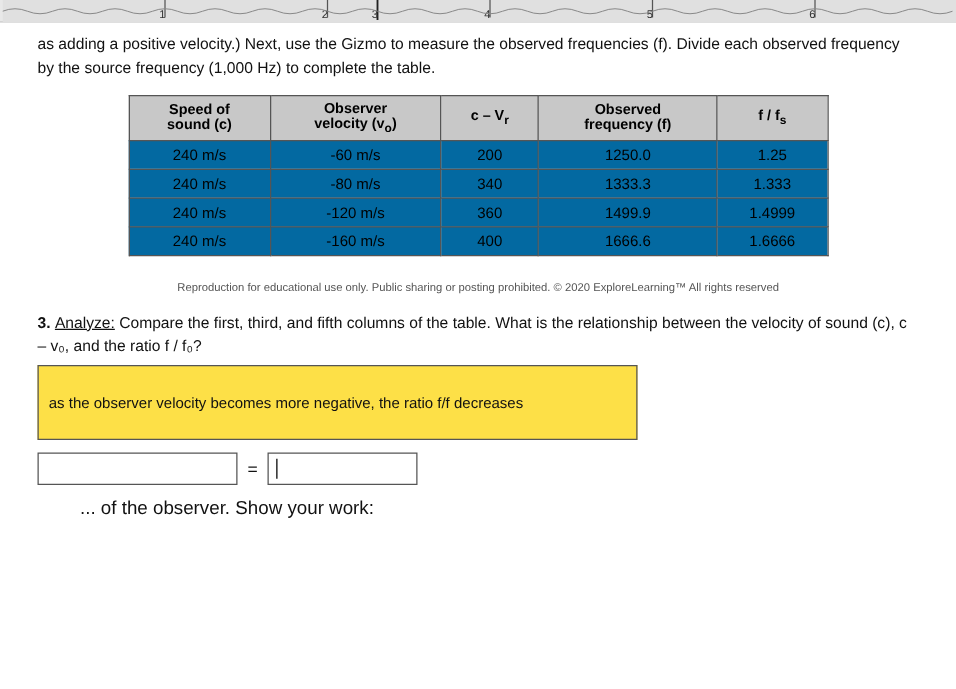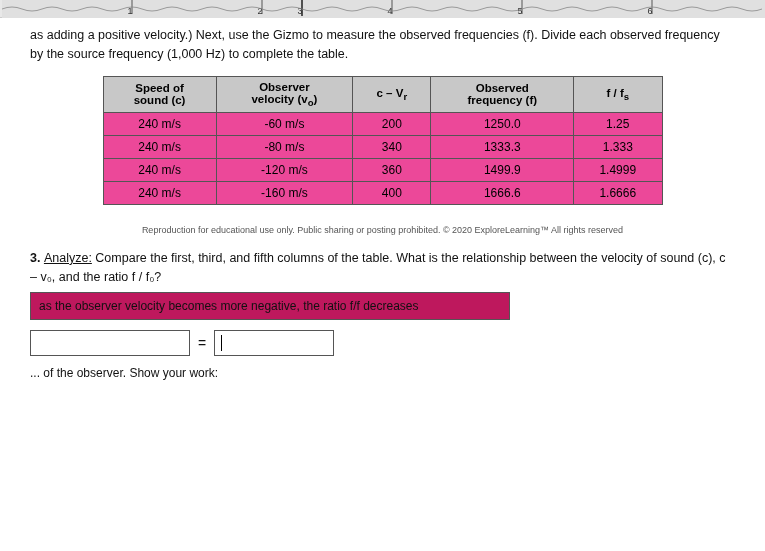--- a/index.html
+++ b/index.html
@@ -53,21 +53,21 @@
       text-align: center;
     }
 
     .data-table th {
       background: #d0d0d0;
       font-weight: bold;
       font-size: 11.5px;
     }
 
     .data-table td {
-      background: #ec4899;
+      background: #0369a1;
     }
 
     .data-table tr:first-child th {
       background: #c8c8c8;
     }
 
     .copyright-text {
       font-size: 9px;
       color: #555;
       text-align: center;
@@ -84,24 +84,24 @@
       line-height: 1.5;
       margin-bottom: 6px;
     }
 
     .question-text u {
       text-decoration: underline;
     }
 
     .answer-box {
       border: 1px solid #555;
-      padding: 6px 8px;
+      padding: 22px 8px;
       font-size: 12px;
       color: #111;
-      background: #be185d;
+      background: #fde047;
       display: inline-block;
       min-width: 480px;
     }
 
     .question4-row {
       display: flex;
       align-items: center;
       gap: 8px;
       margin-top: 6px;
     }
@@ -130,23 +130,24 @@
       border: 1px solid #555;
       height: 26px;
       width: 120px;
       background: #fff;
       display: flex;
       align-items: center;
       padding: 0 6px;
     }
 
     .bottom-text {
-      font-size: 12px;
+      font-size: 15px;
       color: #111;
       margin-top: 8px;
+      margin-left: 34px;
     }
   </style>
 </head>
 <body>
 
 <div class="ruler">
   <div style="position:relative;width:100%;height:100%;">
     <svg width="765" height="18" style="position:absolute;top:0;left:0;">
 
       <rect width="765" height="18" fill="#e0e0e0"></rect>

